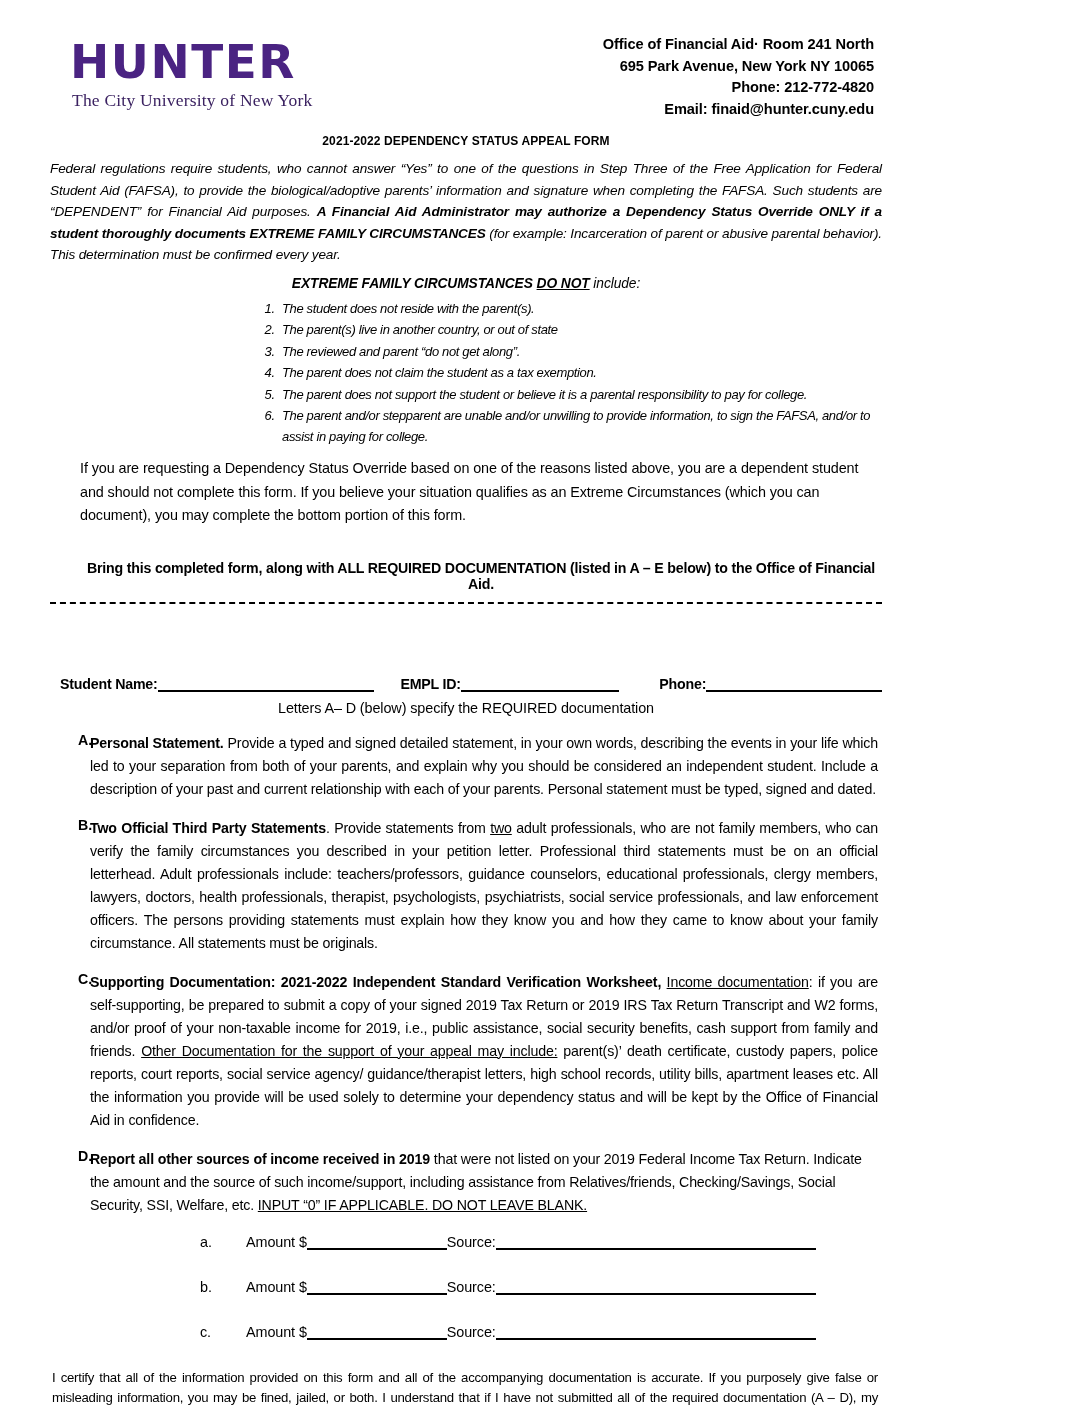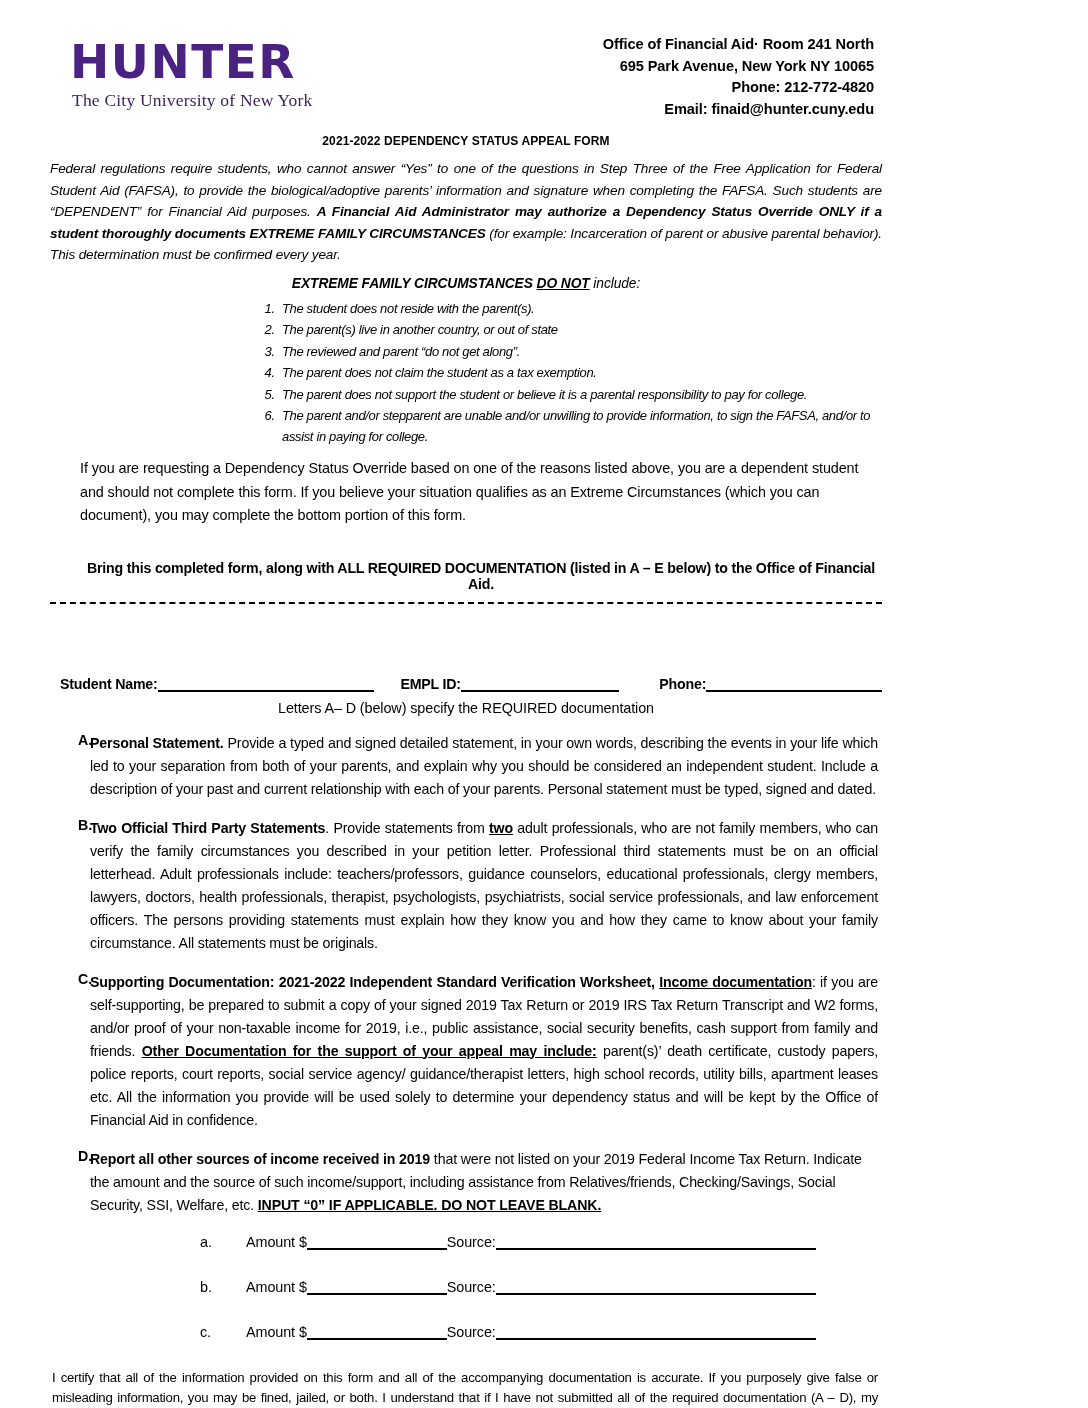--- a/index.html
+++ b/index.html
@@ -74,21 +74,21 @@
   
   .para {
     font-size: 13.6px;
     line-height: 21.5px;
     text-align: justify;
     letter-spacing: -0.15px;
     margin: 0 0 6px 0;
     font-style: italic;
   }
   b, strong { font-weight: bold; }
-  .u { text-decoration: underline; font-weight: bold; }
+  .u { text-decoration: underline; }
 
   .circ-heading {
     text-align: center;
     font-size: 13.8px;
     font-style: italic;
     font-weight: bold;
     margin: 10px 0 8px 0;
     letter-spacing: -0.1px;
   }
   .circ-heading .donot {

